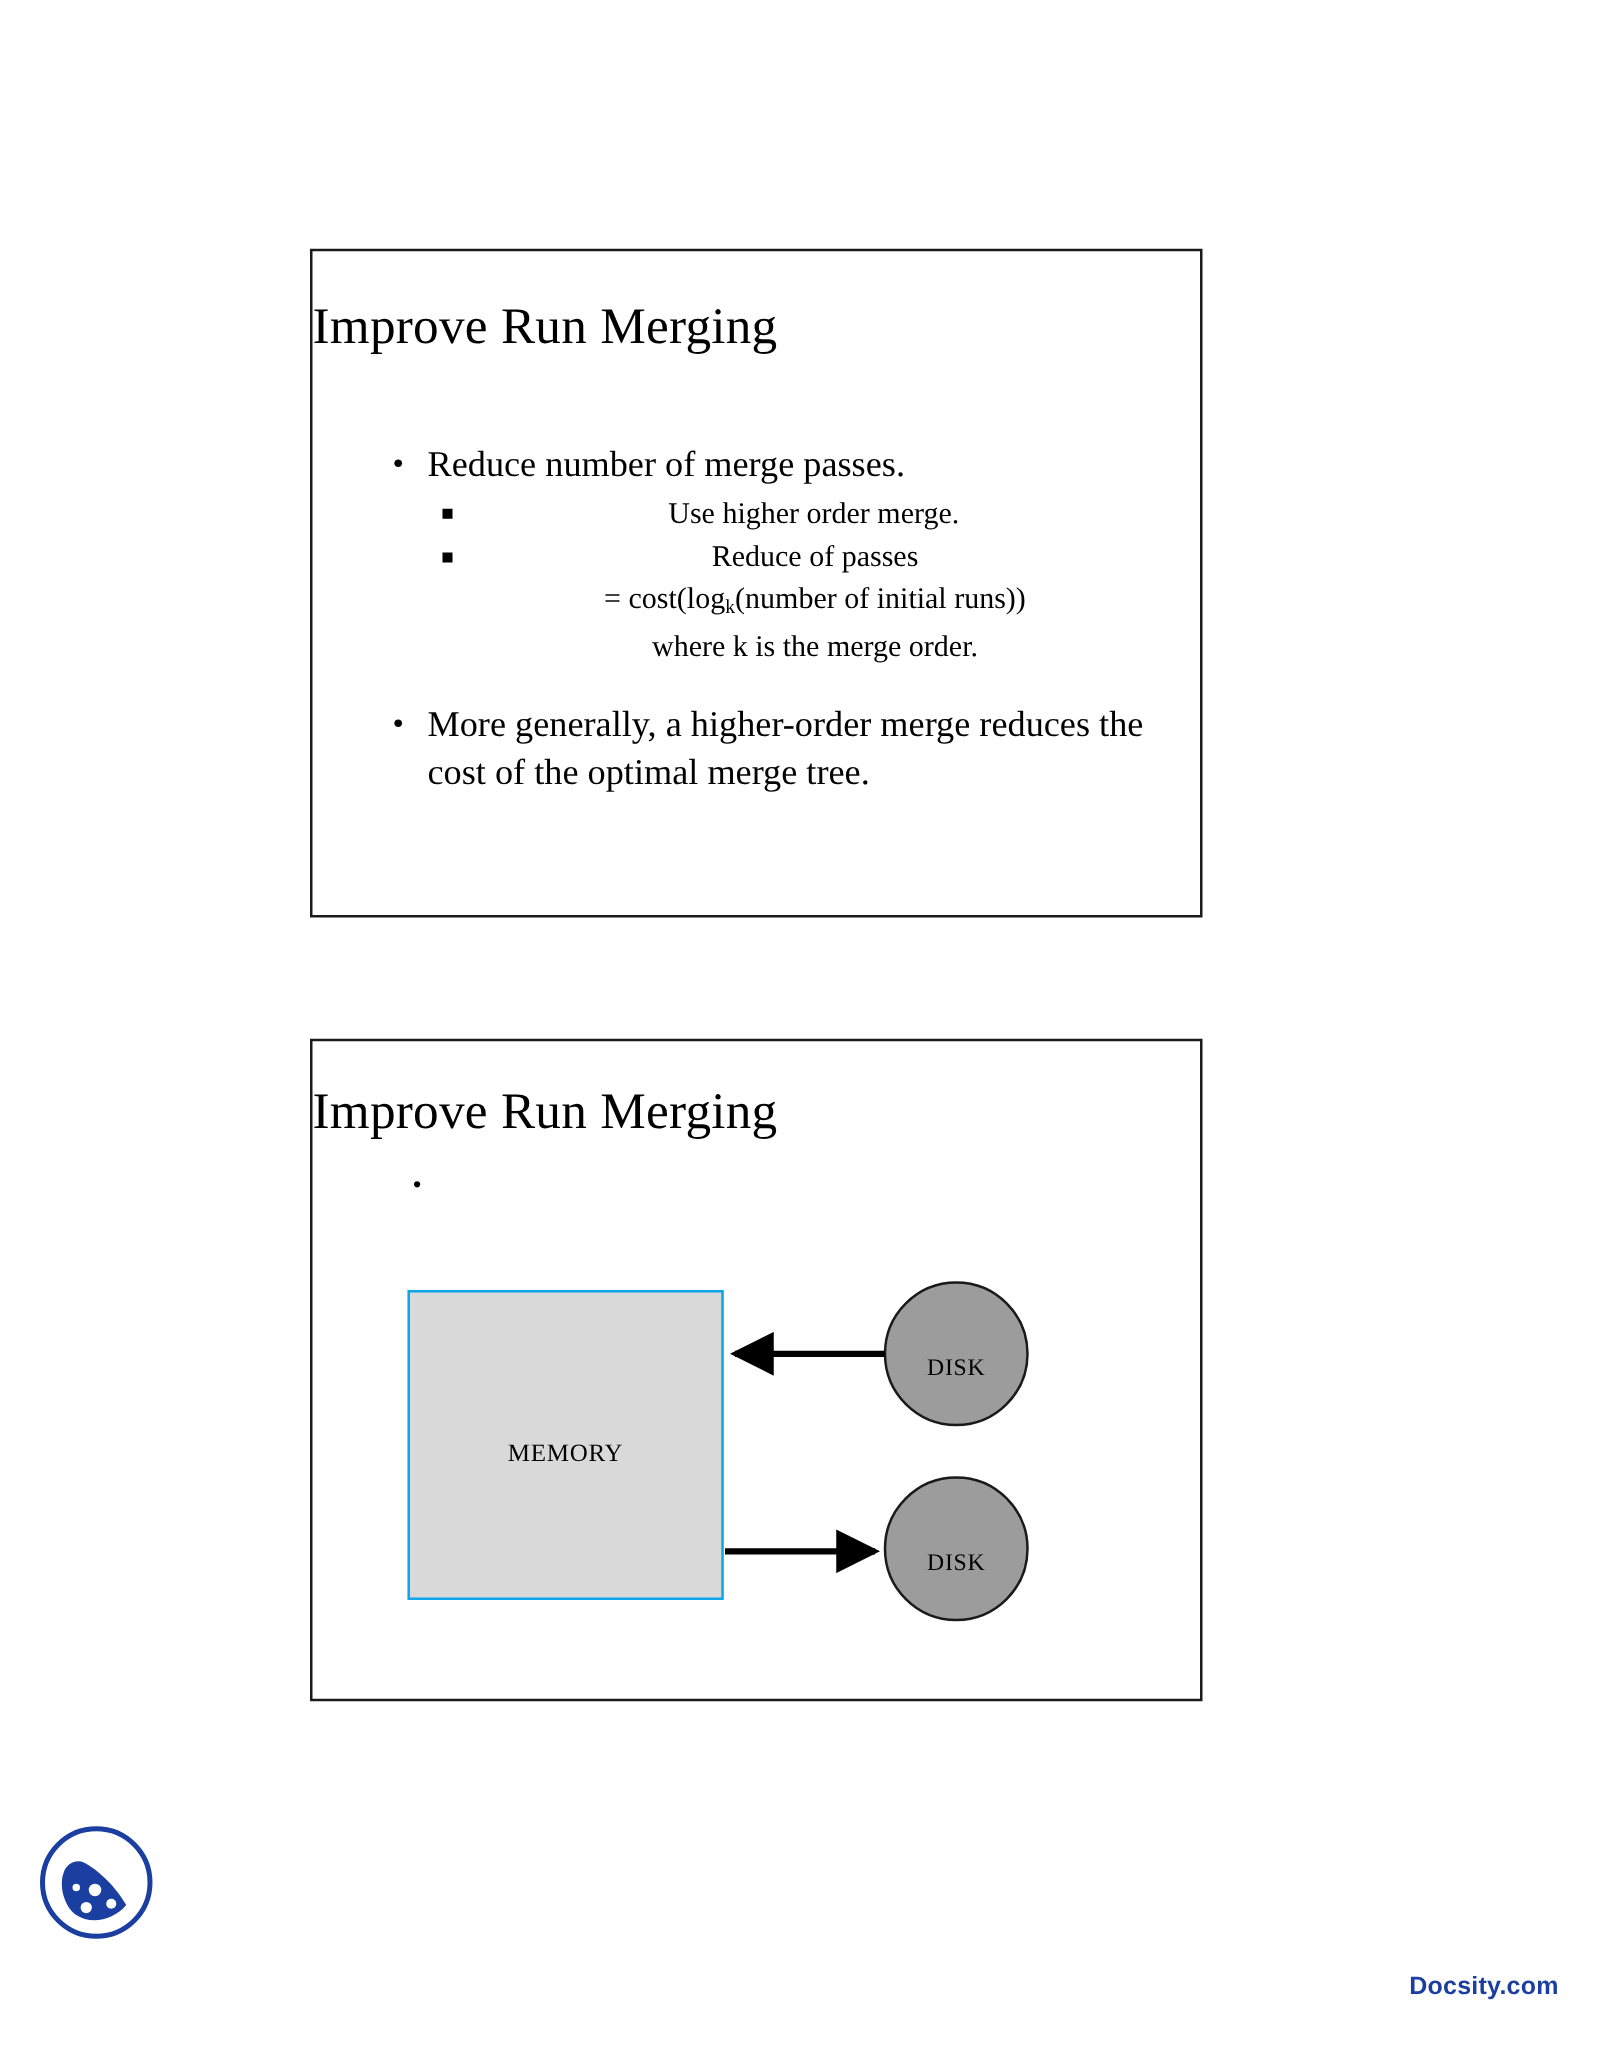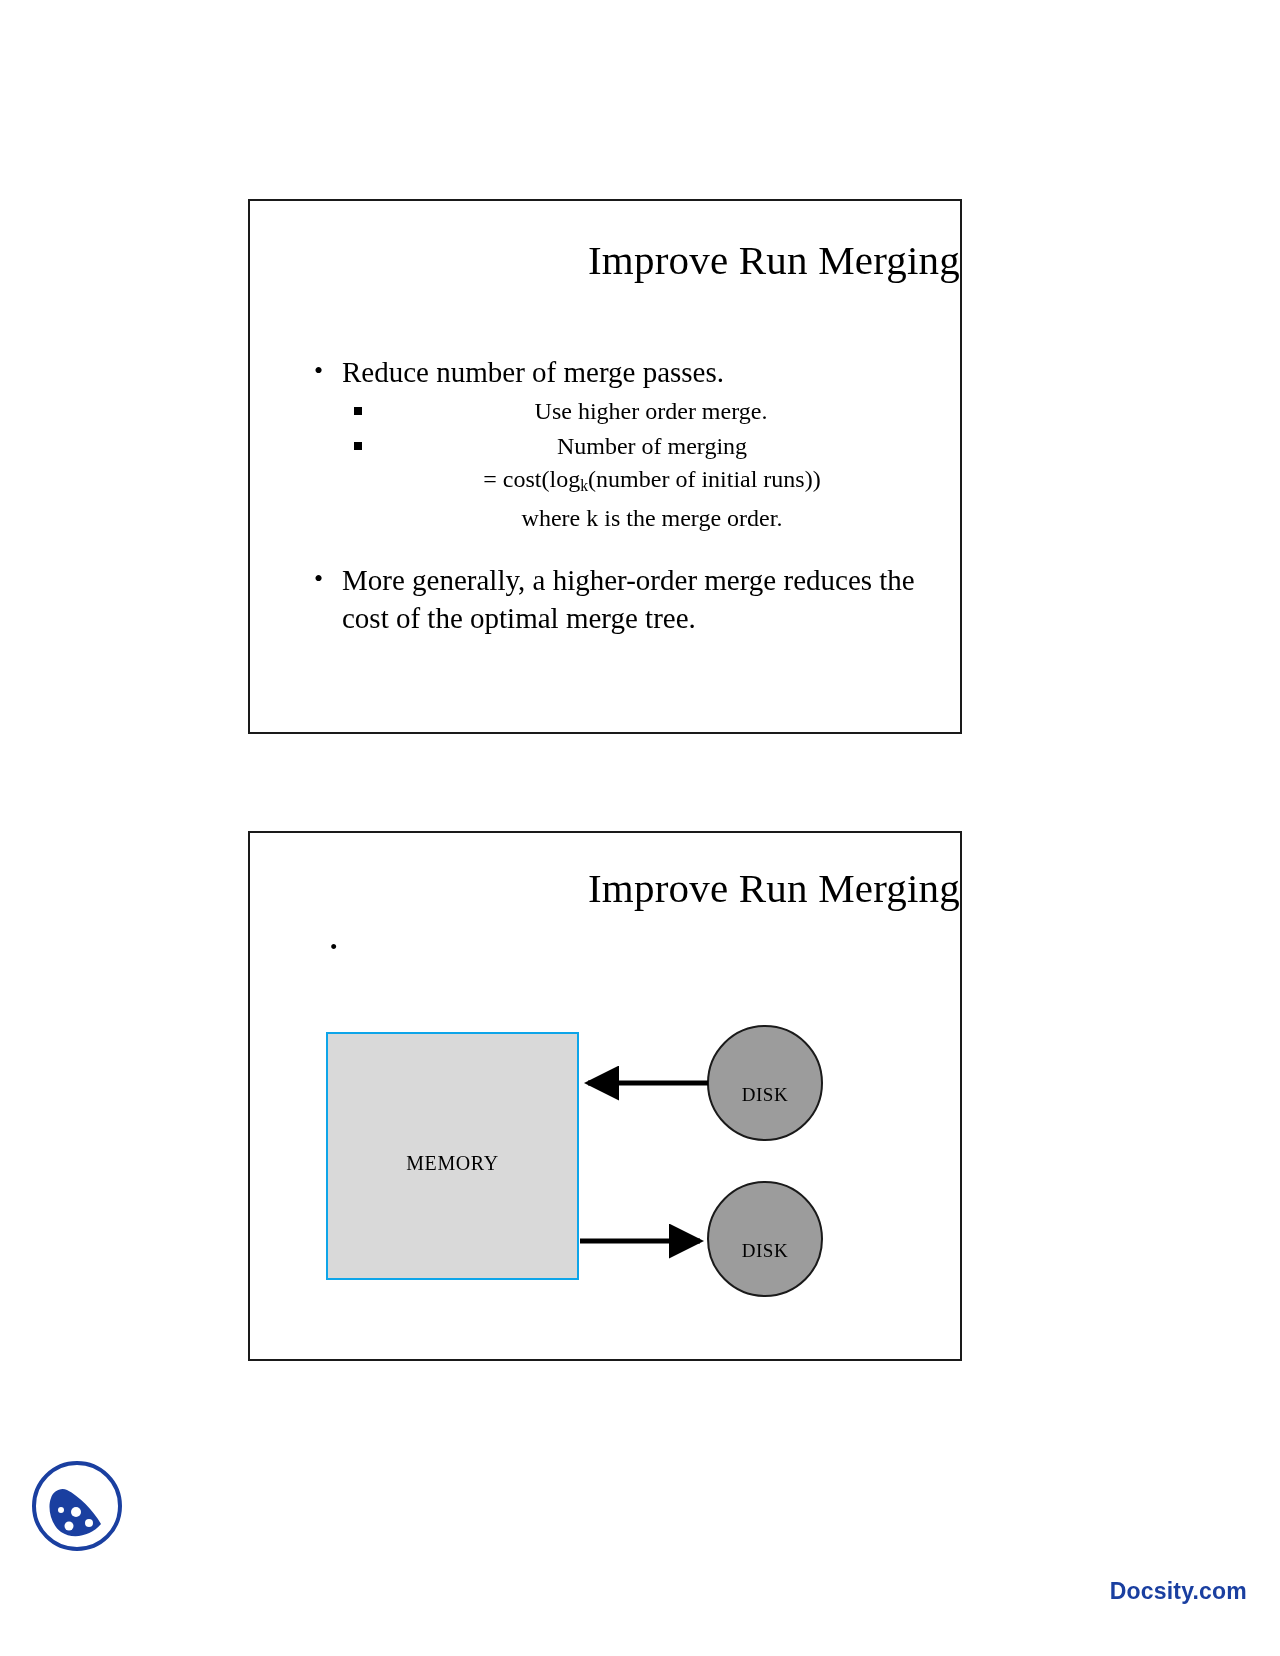--- a/index.html
+++ b/index.html
@@ -39,21 +39,21 @@
     top: 831px;
     width: 714px;
     height: 530px;
   }
 
   
   .slide-title {
     position: absolute;
     left: 0;
     width: 100%;
-    text-align: right;
+    text-align: left;
     font-size: 41px;
     line-height: 1.1;
     letter-spacing: 0.2px;
     font-weight: normal;
   }
   #slide-1 .slide-title { top: 37px; }
   #slide-2 .slide-title { top: 33px; }
 
   
   .body-1 {
@@ -193,21 +193,21 @@
     position: absolute;
     left: 31px;
     top: 1460px;
     width: 92px;
     height: 92px;
   }
   .footer-brand {
     position: absolute;
     right: 33px;
     top: 1578px;
-    font-size: 23px;
+    font-size: 20px;
     font-family: "Liberation Sans", "DejaVu Sans", sans-serif;
     font-weight: bold;
     color: #1a3fa0;
     letter-spacing: 0.2px;
   }
 </style>
 </head>
 <body>
 
 <div class="page">
@@ -225,21 +225,21 @@
 
       <div class="lvl2-group">
 
         <div class="lvl2">
           <span class="sqbul"></span>
           <span>Use higher order merge.</span>
         </div>
 
         <div class="lvl2">
           <span class="sqbul"></span>
-          <span class="cont">Number of merging</span>
+          <span class="cont">Reduce of passes</span>
           <span class="cont"><span>= cost(log</span><sub>k</sub><span>(number of initial runs))</span></span>
           <span class="cont">where k is the merge order.</span>
         </div>
 
       </div>
 
       <div class="gap-after-sub"></div>
 
       <div class="lvl1">
         <span class="bul">•</span>

